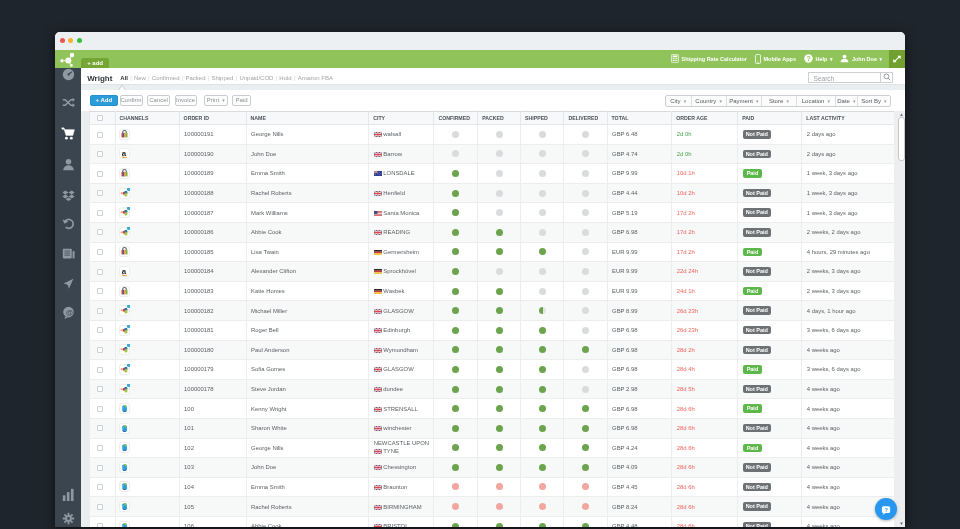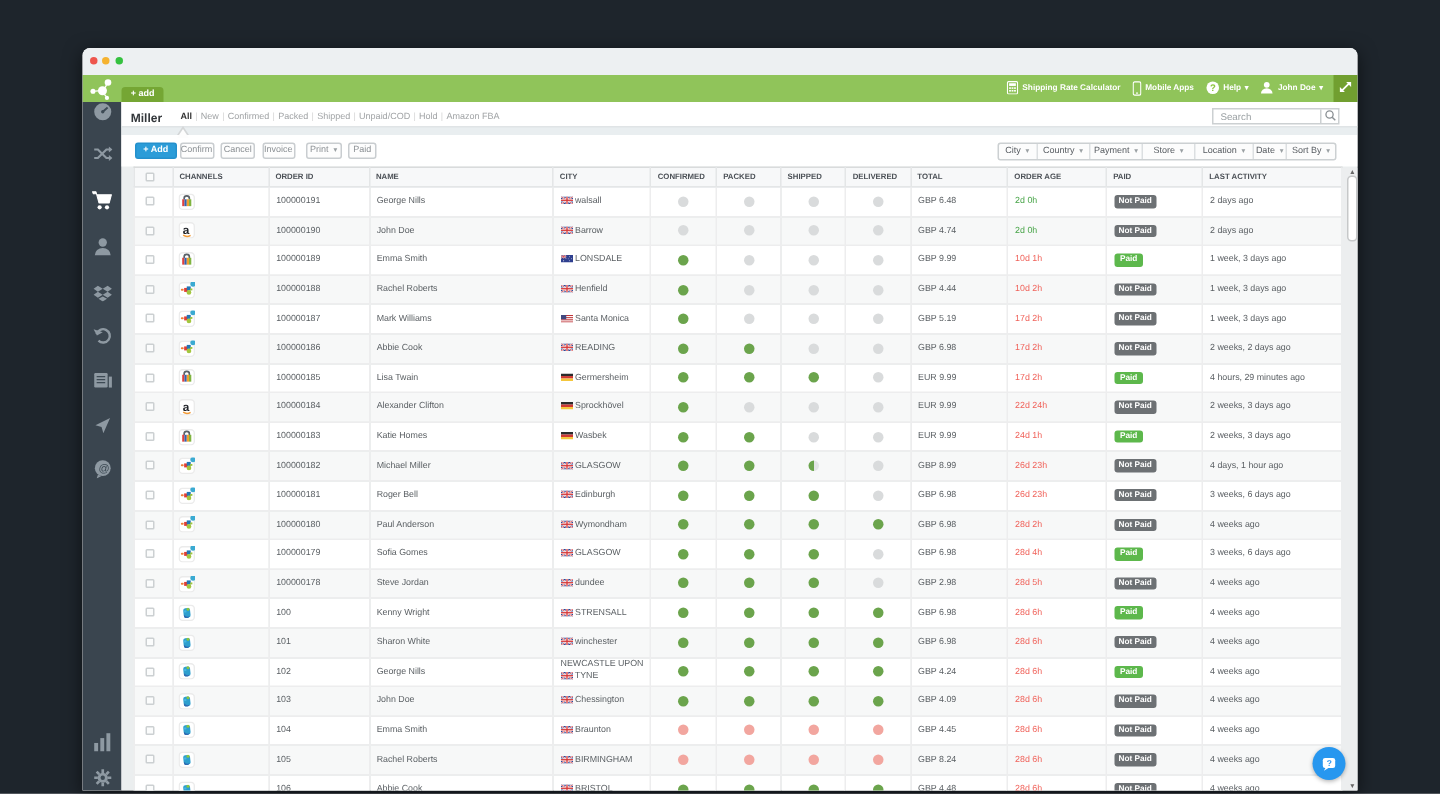--- a/index.html
+++ b/index.html
@@ -196,21 +196,21 @@
           <circle cx="8" cy="8" r="4.2" fill="#8e99a2"></circle>
           <g stroke="#8e99a2" stroke-width="2.2">
             <path d="M8,1 v3 M8,12 v3 M1,8 h3 M12,8 h3 M3,3 l2.1,2.1 M10.9,10.9 L13,13 M13,3 l-2.1,2.1 M5.1,10.9 L3,13"></path>
           </g>
           <circle cx="8" cy="8" r="1.8" fill="#3d4a54"></circle>
         </svg>
       </div>
     </div>
   <div id="content">
     <div id="tabrow">
-      <div id="ordersTitle">Miller</div>
+      <div id="ordersTitle">Wright</div>
       <div id="tabs"><b>All</b><span class="sep">|</span>New<span class="sep">|</span>Confirmed<span class="sep">|</span>Packed<span class="sep">|</span>Shipped<span class="sep">|</span>Unpaid/COD<span class="sep">|</span>Hold<span class="sep">|</span>Amazon FBA</div>
       <div id="searchbox">
           <span class="ph">Search</span>
           <span class="mag">
             <svg width="8" height="8" viewBox="0 0 10 10">
               <circle cx="4.2" cy="4.2" r="3" fill="none" stroke="#8a9094" stroke-width="1.1"></circle>
               <path d="M6.4,6.4 L9,9" stroke="#8a9094" stroke-width="1.2"></path>
             </svg>
           </span>
         </div>

